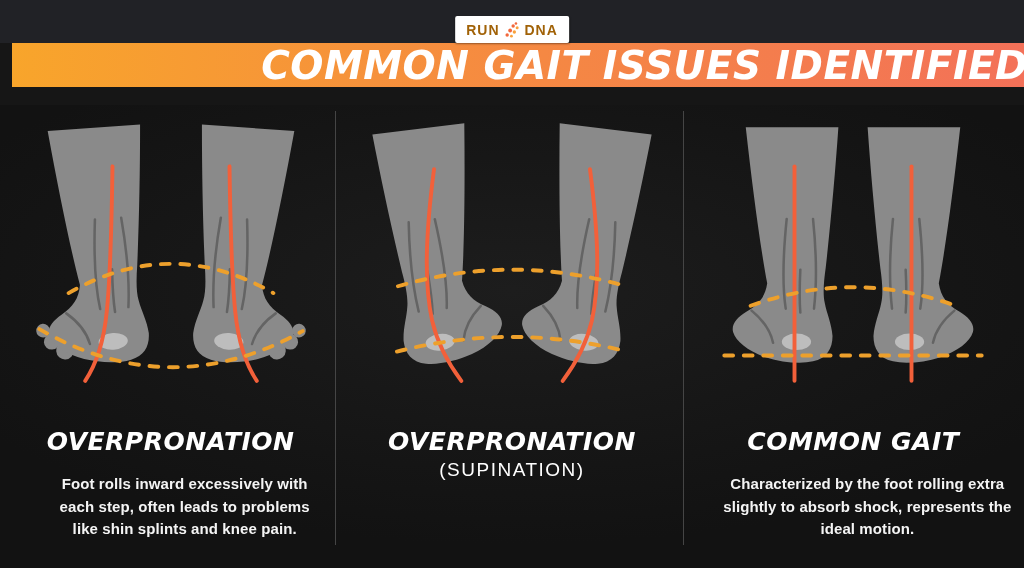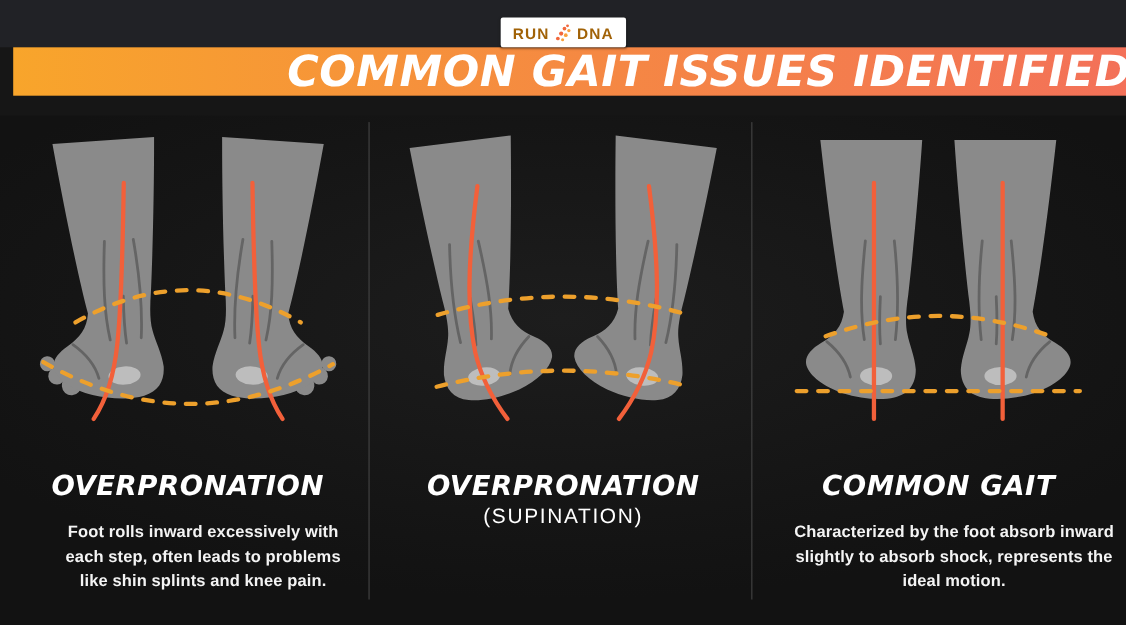--- a/index.html
+++ b/index.html
@@ -187,17 +187,17 @@
           <path d="M 100,52 L 100,272"></path>
           <path d="M 220,52 L 220,272"></path>
         </g>
         <g fill="none" stroke="#EDA02C" stroke-width="4" stroke-linecap="round" stroke-dasharray="9 11">
           <path d="M 55,195 Q 160,157 265,195"></path>
           <path d="M 28,246 L 292,246"></path>
         </g>
       </svg>
       <div class="panel-title">COMMON GAIT</div>
 
-      <div class="panel-desc">Characterized by the foot absorb inward slightly to absorb shock, represents the ideal motion.</div>
+      <div class="panel-desc">Characterized by the foot rolling extra slightly to absorb shock, represents the ideal motion.</div>
     </div>
   </div>
 
 </div>
 
 </body></html>

